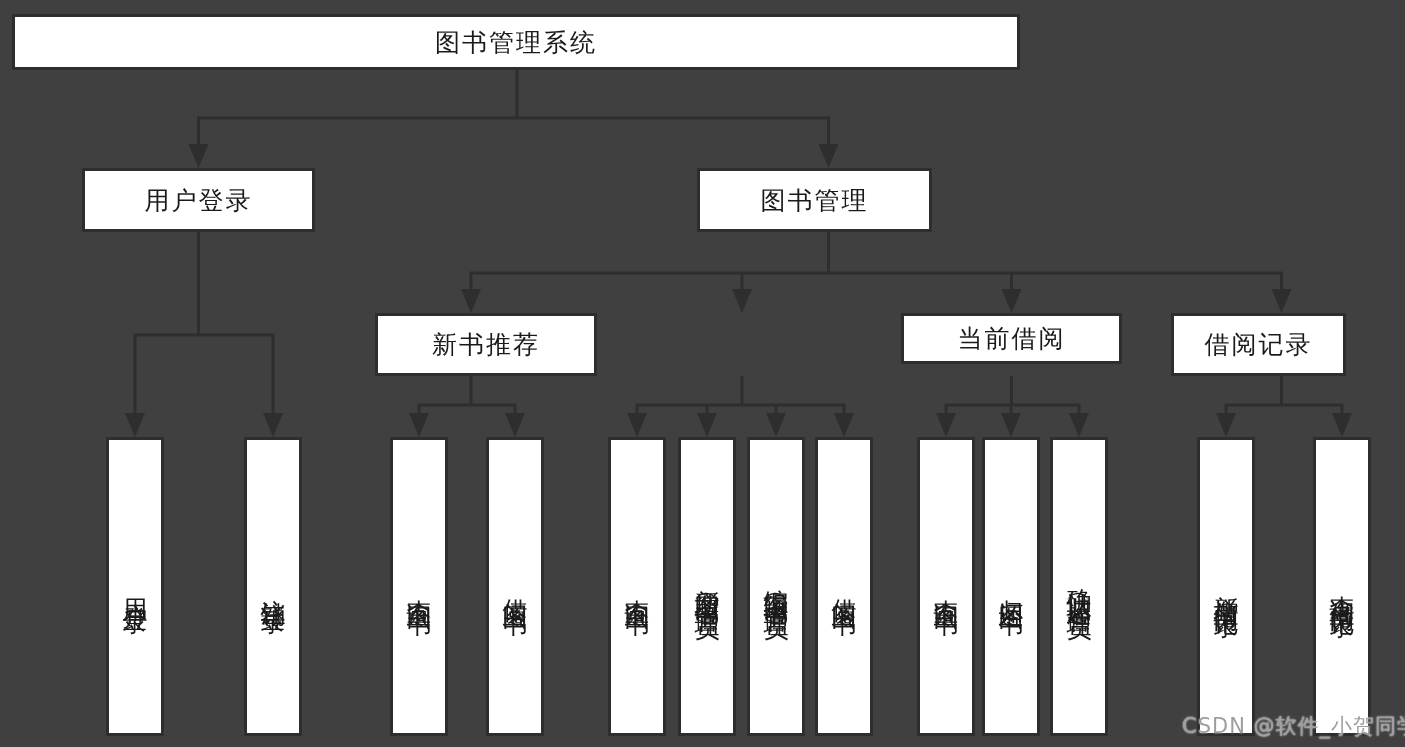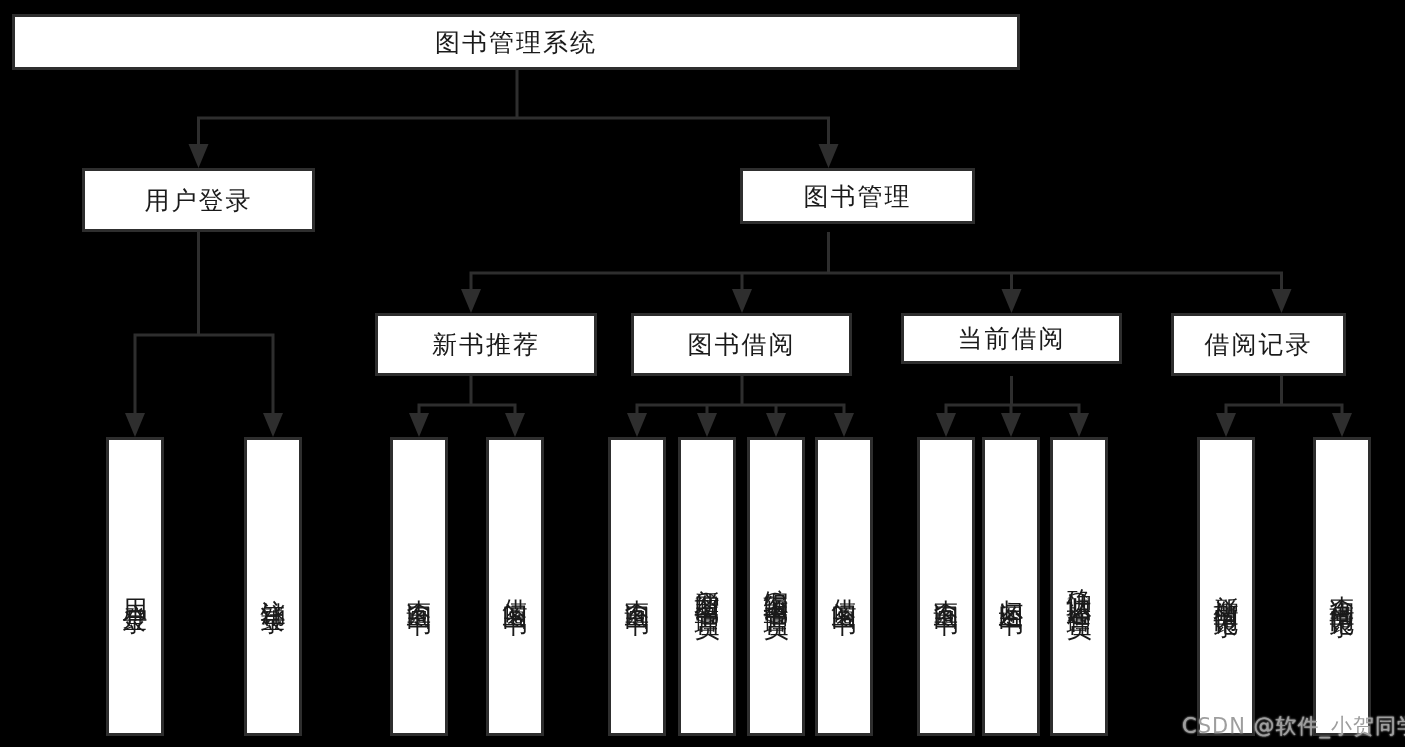--- a/index.html
+++ b/index.html
@@ -1,36 +1,36 @@
 <!DOCTYPE html>
 <html><head>
 <meta charset="utf-8">
 <style>
   html,body { margin:0; padding:0; background:#ffffff; }
   #stage {
-    position:relative; width:1405px; height:747px; background:#000000;
+    position:relative; width:1405px; height:747px; background:#404040;
     font-family:"DejaVu Sans","Liberation Sans",sans-serif; overflow:hidden;
   }
   #wires { position:absolute; left:0; top:0; z-index:1; }
   .box {
     position:absolute; box-sizing:border-box; z-index:2;
     border:3px solid #2e2e2e; background:#ffffff;
     display:flex; align-items:center; justify-content:center;
     font-size:25px; line-height:1; color:#1a1a1a; letter-spacing:2px;
     white-space:nowrap;
   }
   .vbox {
     writing-mode:vertical-rl; text-orientation:mixed;
     letter-spacing:4px; font-size:25px; white-space:normal;
   }
   
   .n-root { left:12px;  top:14px;  width:1008px; height:56px; }
   
   .n-l2a  { left:82px;  top:168px; width:233px;  height:64px; }
-  .n-l2b  { left:740px; top:168px; width:235px;  height:56px; }
+  .n-l2b  { left:697px; top:168px; width:235px;  height:64px; }
   
   .n-l3a  { left:360px;  top:313px; width:222px; height:63px;margin-left:15px; }
   .n-l3b  { left:631px;  top:313px; width:221px; height:63px; }
   .n-l3c  { left:901px;  top:313px; width:221px; height:51px; }
   .n-l3d  { left:1171px; top:313px; width:175px; height:63px; }
   
   .leaf { top:437px; width:58px; height:299px; }
   .n-a1 { left:106px; }  .n-a2 { left:244px; }
   .n-b1 { left:390px; }  .n-b2 { left:486px; }
   .n-c1 { left:608px; }  .n-c2 { left:678px; }  .n-c3 { left:747px; }  .n-c4 { left:815px; }
@@ -89,21 +89,20 @@
       <path d="M1342 437 L1332 413 H1352 Z"></path>
     </g>
   </svg>
 
   <div class="box n-root">图书管理系统</div>
 
   <div class="box n-l2a">用户登录</div>
   <div class="box n-l2b">图书管理</div>
 
   <div class="box n-l3a">新书推荐</div>
-  <div class="box n-l3b">图书借阅</div>
   <div class="box n-l3c">当前借阅</div>
   <div class="box n-l3d">借阅记录</div>
 
   <div class="box vbox leaf n-a1">用户登录</div>
   <div class="box vbox leaf n-a2">注销登录</div>
 
   <div class="box vbox leaf n-b1">查询图书</div>
   <div class="box vbox leaf n-b2">借阅图书</div>
 
   <div class="box vbox leaf n-c1">查询图书</div>

